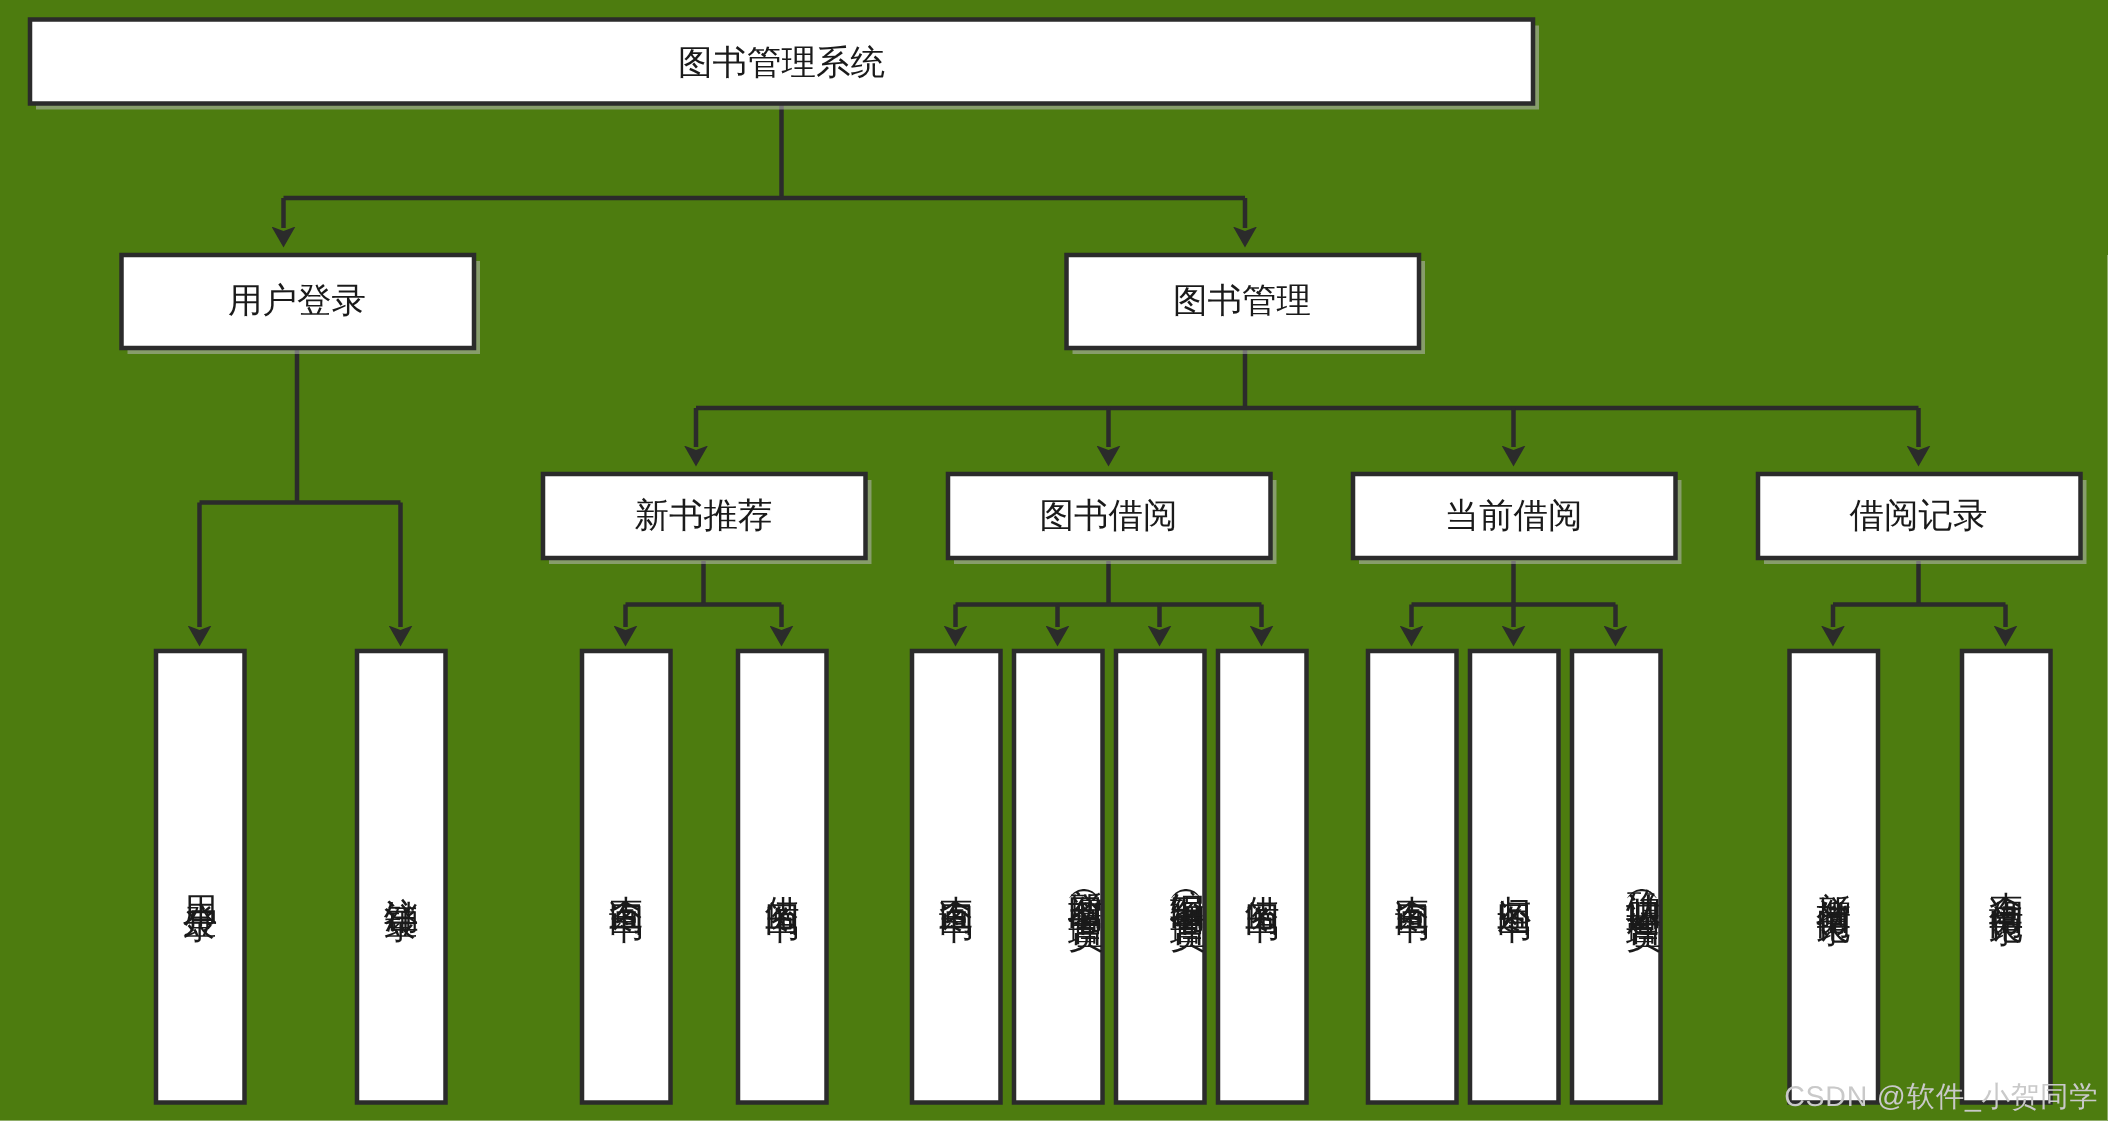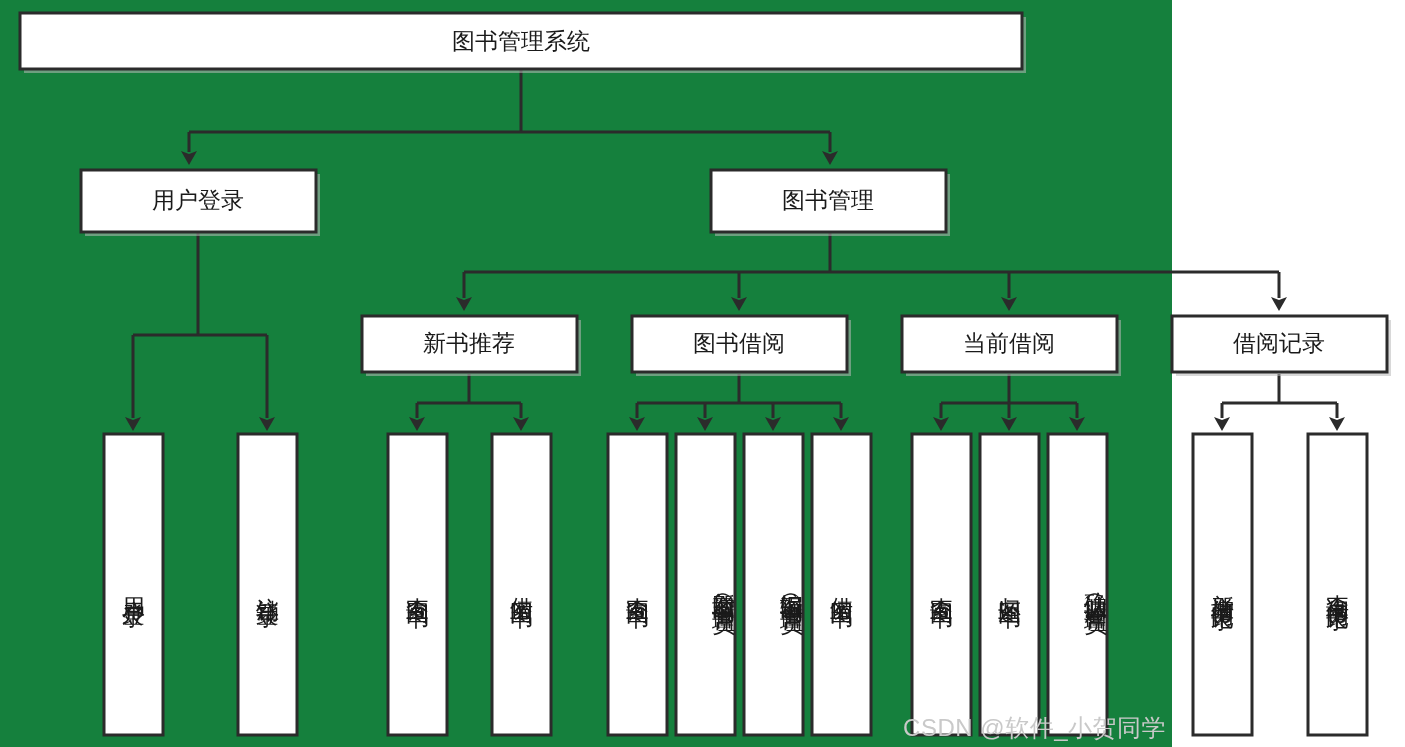--- a/index.html
+++ b/index.html
@@ -8,23 +8,23 @@
     background: #ffffff;
   }
   body {
     width: 1405px;
     height: 747px;
     font-family: "Liberation Sans", "DejaVu Sans", sans-serif;
     overflow: hidden;
   }
   #diagram-root {
     position: relative;
-    width: 1172px;
+    width: 1405px;
     height: 747px;
-    background: #15803d;
+    background: #4d7c0f;
   }
   svg#diagram-svg {
     position: absolute;
     left: 0;
     top: 0;
     width: 1405px;
     height: 747px;
     display: block;
   }
   .node-rect {
@@ -70,21 +70,21 @@
     pointer-events: none;
   }
   .node-label-v.center-v {
     align-items: center;
   }
   .watermark {
     position: absolute;
     right: 6px;
     bottom: 3px;
     font-family: "Liberation Sans", "DejaVu Sans", sans-serif;
-    font-size: 24px;
+    font-size: 19px;
     color: #c9c9c9;
     white-space: nowrap;
     letter-spacing: 0.5px;
   }
 </style>
 </head>
 <body>
 
 <div id="diagram-root">
 

